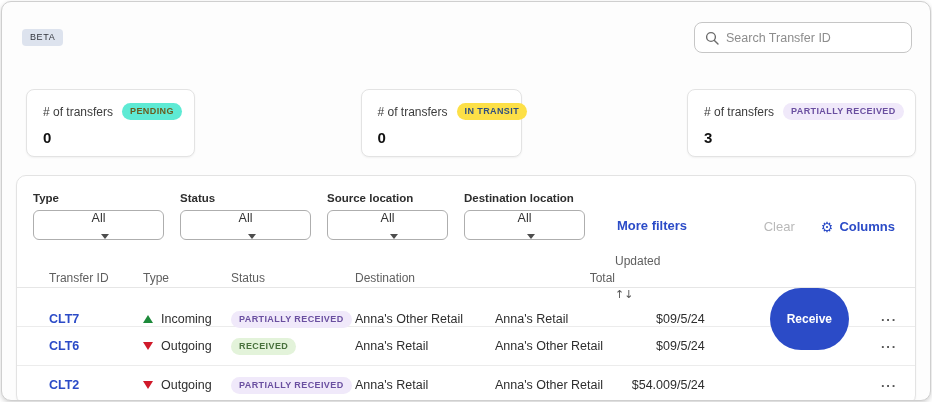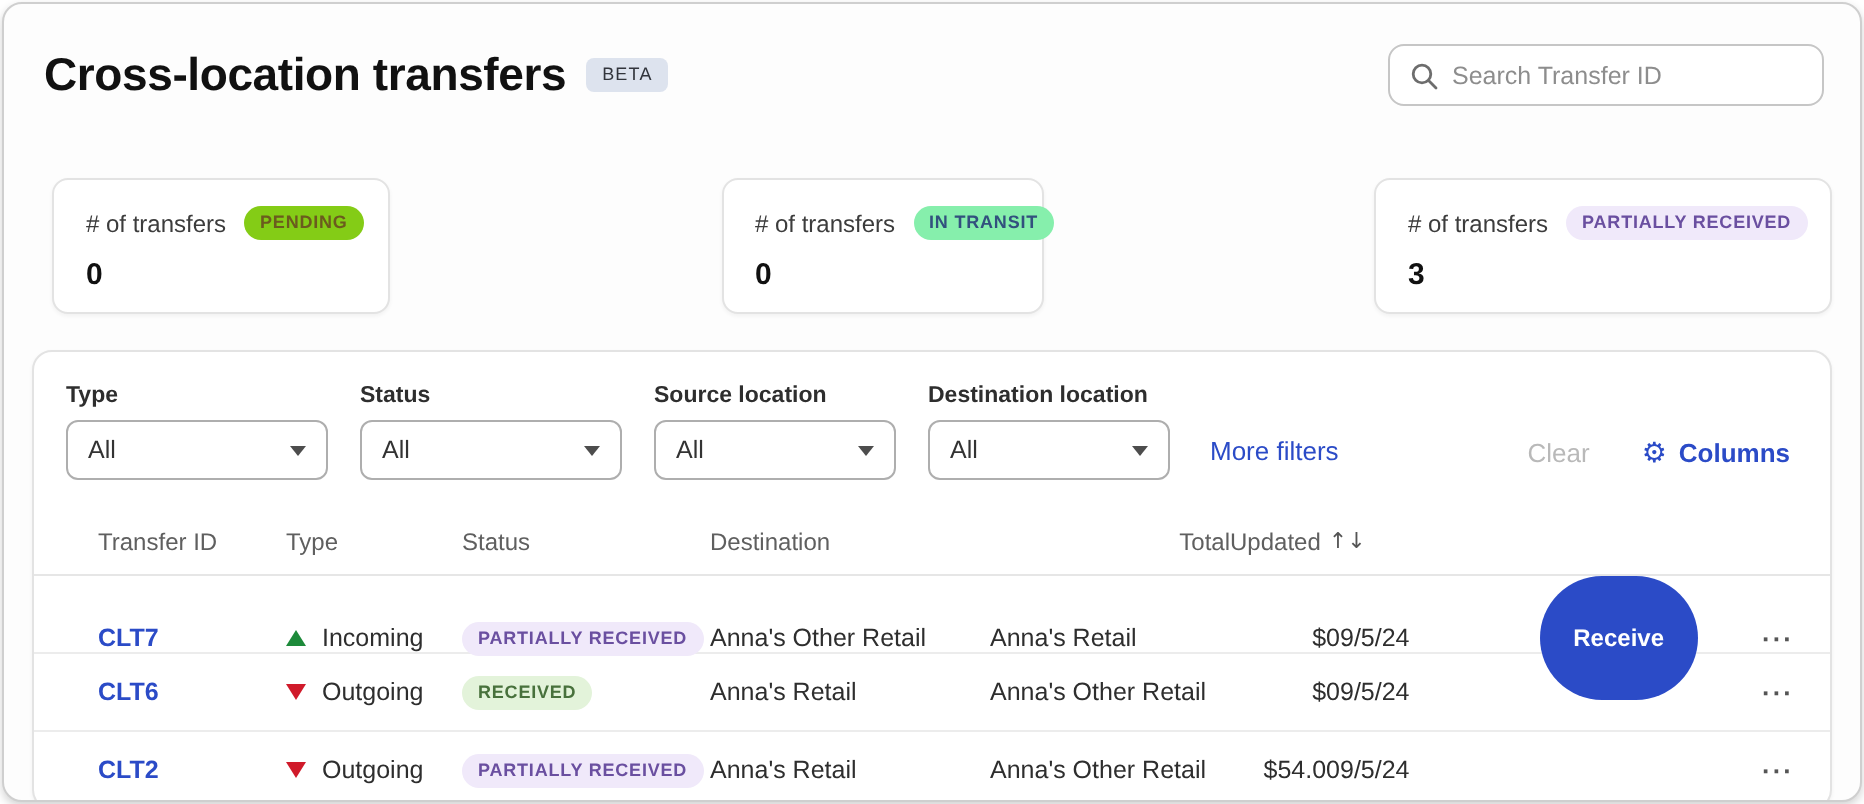--- a/index.html
+++ b/index.html
@@ -65,53 +65,53 @@
   .stat-top { display: flex; align-items: center; gap: 9px; white-space: nowrap; }
   .stat-label { font-size: 12px; color: #3c3c3c; }
   .stat-value { font-size: 15px; font-weight: 700; color: #111; margin-top: 9px; }
 
   
   .badge {
     display: inline-block; line-height: 1;
     font-size: 9px; font-weight: 700; letter-spacing: .4px;
     padding: 4px 8px; border-radius: 9px; white-space: nowrap;
   }
-  .badge-pending  { background: #84cc16; color: #6b5b1e; }
-  .badge-transit  { background: #86efac; color: #32507e; }
+  .badge-pending  { background: #5eead4; color: #6b5b1e; }
+  .badge-transit  { background: #fde047; color: #32507e; }
   .badge-partial  { background: #f0e9fa; color: #6a4fa0; }
   .badge-received { background: #e3f3da; color: #48713c; }
 
   
   .main-card {
     margin: 18px 14px 0 14px;
     background: #fff; border: 1px solid #e3e3e3; border-radius: 10px;
     box-shadow: 0 1px 2px rgba(0,0,0,.05);
     height: 230px; overflow: hidden;
   }
 
   
   .filters { display: flex; align-items: flex-start; padding: 16px 20px 12px 16px; gap: 16px; }
   .field { display: flex; flex-direction: column; gap: 6px; }
   .field-label { font-size: 11.5px; font-weight: 700; color: #2e2e2e; }
   .select {
     display: flex; align-items: center; justify-content: space-between;
     height: 30px; padding: 0 10px;
     border: 1px solid #aeaeae; border-radius: 6px; background: #fff;
-    font-size: 12.5px; color: #333; cursor: pointer;
+    font-size: 12.5px; color: #333; cursor: pointer; flex-direction: column;
   }
   .field:nth-child(1) .select, .field:nth-child(2) .select { width: 131px; }
   .field:nth-child(3) .select, .field:nth-child(4) .select { width: 121px; }
   .caret {
     width: 0; height: 0; margin-left: 12px;
     border-left: 4px solid transparent; border-right: 4px solid transparent;
     border-top: 5px solid #4d4d4d;
   }
   .more-filters {
-    align-self: flex-end; margin-bottom: 7px; margin-left: 4px;
-    font-size: 13px; font-weight: 400; color: #2b4bc7; cursor: pointer; white-space: nowrap;
+    align-self: flex-end; margin-bottom: 7px; margin-left: 16px;
+    font-size: 13px; font-weight: 700; color: #2b4bc7; cursor: pointer; white-space: nowrap;
   }
   .filters-right {
     margin-left: auto; align-self: flex-end; margin-bottom: 6px;
     display: flex; align-items: center; gap: 26px;
   }
   .clear-link { font-size: 13px; color: #b9b9b9; cursor: default; }
   .columns-link {
     display: flex; align-items: center; gap: 6px;
     font-size: 13px; font-weight: 700; color: #2b4bc7; cursor: pointer;
   }
@@ -123,21 +123,21 @@
     grid-template-columns: 94px 88px 124px 140px 120px 55px 85px 100px 42px;
     align-items: center;
     padding: 0 24px 0 32px;
   }
   .thead {
     height: 34px; margin-top: 2px;
     border-bottom: 1px solid #e6e6e6;
     font-size: 12px; color: #5f5f5f;
   }
   .th-total { text-align: right; }
-  .th-updated { display: flex; gap: 4px; cursor: pointer; }
+  .th-updated { display: flex; gap: 20px; cursor: pointer; flex-direction: column; }
   .sort-arrows { font-family: "DejaVu Sans", sans-serif; font-size: 11px; color: #555; }
   .trow { height: 39px; border-bottom: 1px solid #ececec; font-size: 12.5px; color: #2e2e2e; }
   .cell-id a { color: #2b4bc7; font-weight: 700; text-decoration: none; font-size: 12.5px; cursor: pointer; }
   .cell-type { display: flex; align-items: center; gap: 8px; }
   .tri-up {
     width: 0; height: 0;
     border-left: 5px solid transparent; border-right: 5px solid transparent;
     border-bottom: 8px solid #1d8a3a;
   }
   .tri-down {
@@ -155,21 +155,20 @@
   }
   .cell-menu { text-align: right; color: #555; font-weight: 700; letter-spacing: 1px; cursor: pointer; font-size: 13px; }
 </style>
 </head>
 <body>
 
 <div class="page">
 
   <div class="header">
     <div class="title-wrap">
-      <h1 class="page-title">Cross-location transfers</h1>
       <span class="beta-badge">BETA</span>
     </div>
     <div class="header-right">
       <div class="search-wrap">
         <svg width="14" height="14" viewBox="0 0 14 14">
           <circle cx="6" cy="6" r="4.4" fill="none" stroke="#6d6d6d" stroke-width="1.4"></circle>
           <line x1="9.4" y1="9.4" x2="13" y2="13" stroke="#6d6d6d" stroke-width="1.4" stroke-linecap="round"></line>
         </svg>
         <input type="text" placeholder="Search Transfer ID" style="">
       </div>

